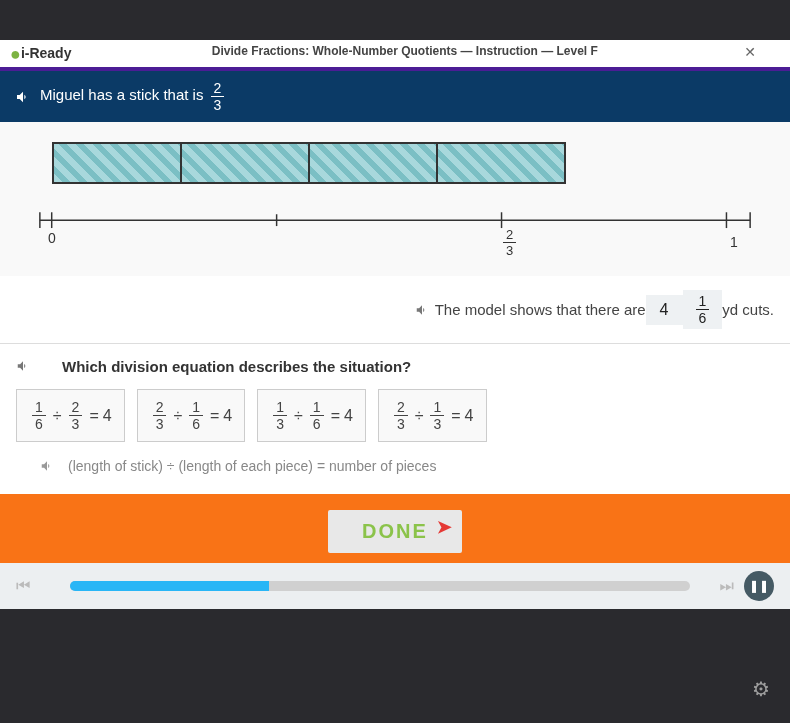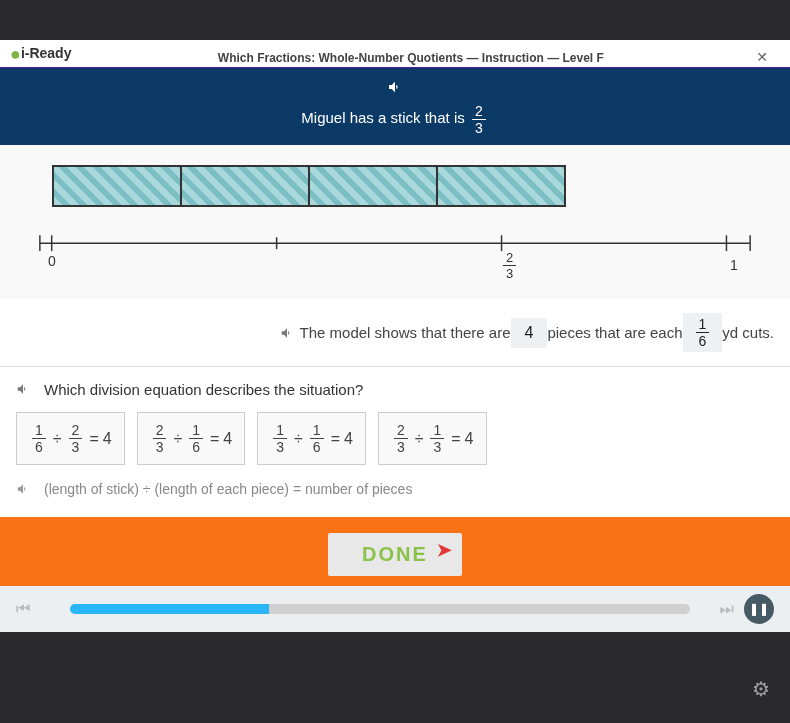--- a/index.html
+++ b/index.html
@@ -1,58 +1,58 @@
 <!DOCTYPE html>
 <html><head>
 <meta charset="utf-8">
 <style>
 * { margin:0; padding:0; box-sizing:border-box; font-family: Arial, sans-serif; }
 body { background:#2a2a2e; width:790px; height:723px; position:relative; padding:40px 0 0 0; }
 .window { background:#fff; width:790px; position:relative; }
-.header { display:flex; align-items:flex-end; padding:4px 16px 2px 10px; border-bottom:1px solid #4c1d95; }
+.header { display:flex; align-items:flex-start; padding:4px 28px 2px 10px; border-bottom:4px solid #4c1d95; }
 .logo { font-weight:bold; font-size:14px; color:#333; }
 .logo .dot { color:#7cb342; font-size:18px; vertical-align:middle; }
 .lesson-title { flex:1; text-align:center; font-size:12px; font-weight:bold; color:#444; }
 .close-x { font-size:14px; color:#666; padding:0 6px; cursor:pointer; }
-.prompt-bar { background:#0b3a66; color:#fff; padding:10px 14px; font-size:15px; display:flex; align-items:center; gap:8px;flex-direction:column; }
+.prompt-bar { background:#0b3a66; color:#fff; padding:10px 14px; font-size:15px; display:flex; align-items:center; gap:8px; }
 .audio-icon { width:18px; height:18px; display:inline-flex; align-items:center; justify-content:center; }
 .prompt-text { display:inline; }
 .frac { display:inline-block; vertical-align:middle; text-align:center; font-size:14px; line-height:1; margin:0 3px; }
 .frac .n { display:block; border-bottom:1px solid currentColor; padding:0 3px 1px 3px; }
 .frac .d { display:block; padding:1px 3px 0 3px; }
 .model-area { background:#f9f9f9; padding:20px 30px 14px 30px; }
 .bar-row { display:flex; margin-left:22px; }
 .piece { width:130px; height:42px; border:2px solid #333; background:repeating-linear-gradient(45deg,#a8d8dc,#a8d8dc 6px,#7bbfc4 6px,#7bbfc4 12px); margin-right:-2px; }
 .numline { position:relative; margin-top:18px; height:60px; }
 .nl-svg { width:100%; height:60px; }
 .sentence { padding:14px 16px; font-size:15px; color:#444; display:flex; align-items:center; flex-wrap:wrap; border-bottom:1px solid #ddd;justify-content:flex-end; }
 .audio-sm { width:20px; height:16px; display:inline-flex; align-items:center; color:#666; }
 .blank { background:#eef1f3; padding:6px 14px; font-size:16px; color:#222; }
 .blank-frac { background:#eef1f3; padding:4px 10px; color:#222; }
-.q2 { padding:14px 16px; font-size:15px; color:#333; font-weight:normal; display:flex; align-items:flex-start; gap:8px; }
+.q2 { padding:14px 16px; font-size:15px; color:#333; font-weight:bold; display:flex; align-items:flex-start; gap:26px; }
 .choices { display:flex; gap:12px; padding:0 16px 12px 16px; }
 .choice { border:1px solid #ccc; background:#f9f9f9; padding:10px 12px; font-size:16px; color:#444; display:flex; align-items:center; gap:4px; cursor:pointer; }
-.hint { padding:4px 16px 20px 16px; font-size:14px; color:#888; display:flex; align-items:center; gap:8px; }
+.hint { padding:4px 16px 20px 16px; font-size:14px; color:#888; display:flex; align-items:center; gap:8px;margin-left:24px; }
 .done-row { text-align:center; padding:16px 0 10px 0; background:#f97316; }
 .done-btn { display:inline-block; background:#e8e8e8; color:#8bc34a; font-size:20px; font-weight:bold; letter-spacing:2px; padding:10px 34px; border-radius:2px; position:relative; }
 .cursor { position:absolute; right:8px; top:6px; color:#e53935; font-size:18px; }
 .bottom-bar { background:#eceff1; padding:8px 16px; display:flex; align-items:center; gap:10px; }
 .progress { flex:1; height:10px; background:#d0d0d0; border-radius:5px; overflow:hidden; margin:0 20px 0 30px; position:relative; }
 .progress-fill { height:100%; background:#29b6f6; width:32%; }
 .pause { width:30px; height:30px; border-radius:50%; background:#455a64; color:#fff; display:flex; align-items:center; justify-content:center; font-size:12px; cursor:pointer; }
 .gear { color:#9e9e9e; font-size:20px; cursor:pointer; margin-left:auto; position:absolute; right:20px; bottom:22px; }
 </style>
 </head>
 <body>
 
 <div class="window">
 
   <div class="header">
     <span class="logo"><span class="dot">●</span><span>i-Ready</span></span>
-    <span class="lesson-title">Which Fractions: Whole-Number Quotients — Instruction — Level F</span>
+    <span class="lesson-title">Divide Fractions: Whole-Number Quotients — Instruction — Level F</span>
     <span class="close-x">✕</span>
   </div>
 
   <div class="prompt-bar">
     <span class="audio-icon">
       <svg viewBox="0 0 24 24" width="16" height="16" fill="#fff">
           <path d="M3 9v6h4l5 5V4L7 9H3zm13 3a4 4 0 0 0-2-3.5v7A4 4 0 0 0 16 12z"></path>
         </svg>
     </span>
     <span class="prompt-text">
@@ -87,21 +87,20 @@
   </div>
 
   <div class="sentence">
     <span class="audio-sm">
       <svg viewBox="0 0 24 24" width="14" height="14" fill="#777">
           <path d="M3 9v6h4l5 5V4L7 9H3zm13 3a4 4 0 0 0-2-3.5v7A4 4 0 0 0 16 12z"></path>
         </svg>
     </span>
     <span>The model shows that there are</span>
     <span class="blank">4</span>
-    <span>pieces that are each</span>
     <span class="blank-frac">
       <span class="frac"><span class="n">1</span><span class="d">6</span></span>
     </span>
     <span>yd cuts.</span>
   </div>
 
   <div class="q2">
     <span class="audio-sm">
       <svg viewBox="0 0 24 24" width="14" height="14" fill="#777">
           <path d="M3 9v6h4l5 5V4L7 9H3zm13 3a4 4 0 0 0-2-3.5v7A4 4 0 0 0 16 12z"></path>

